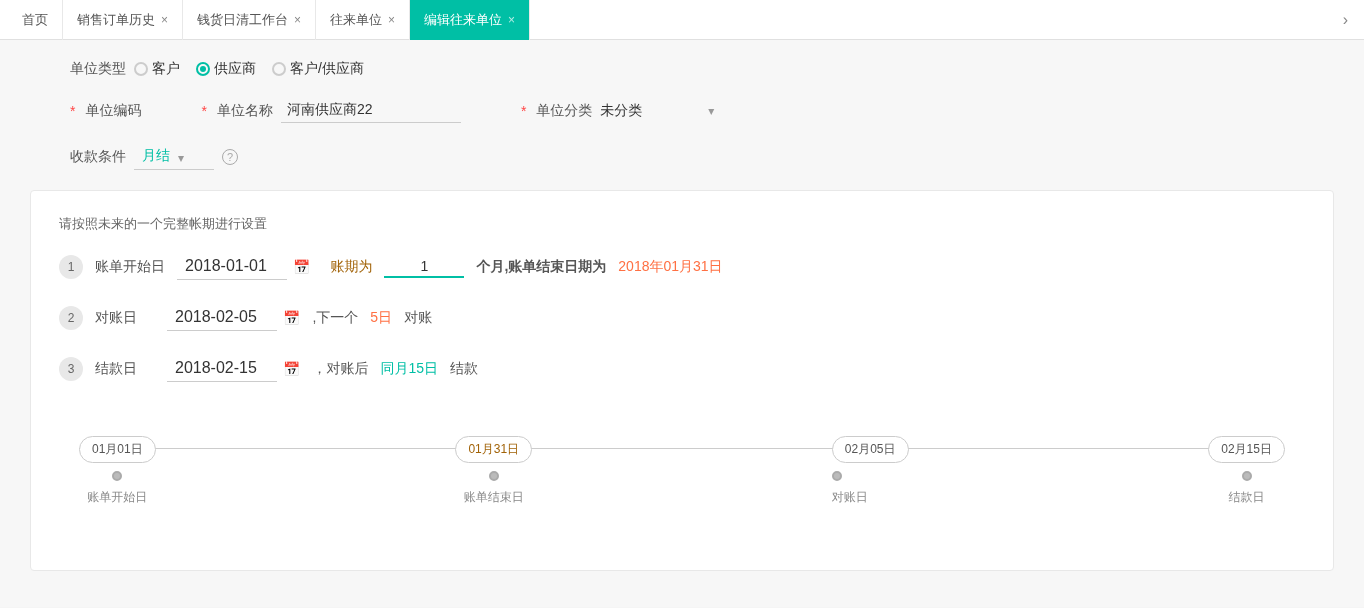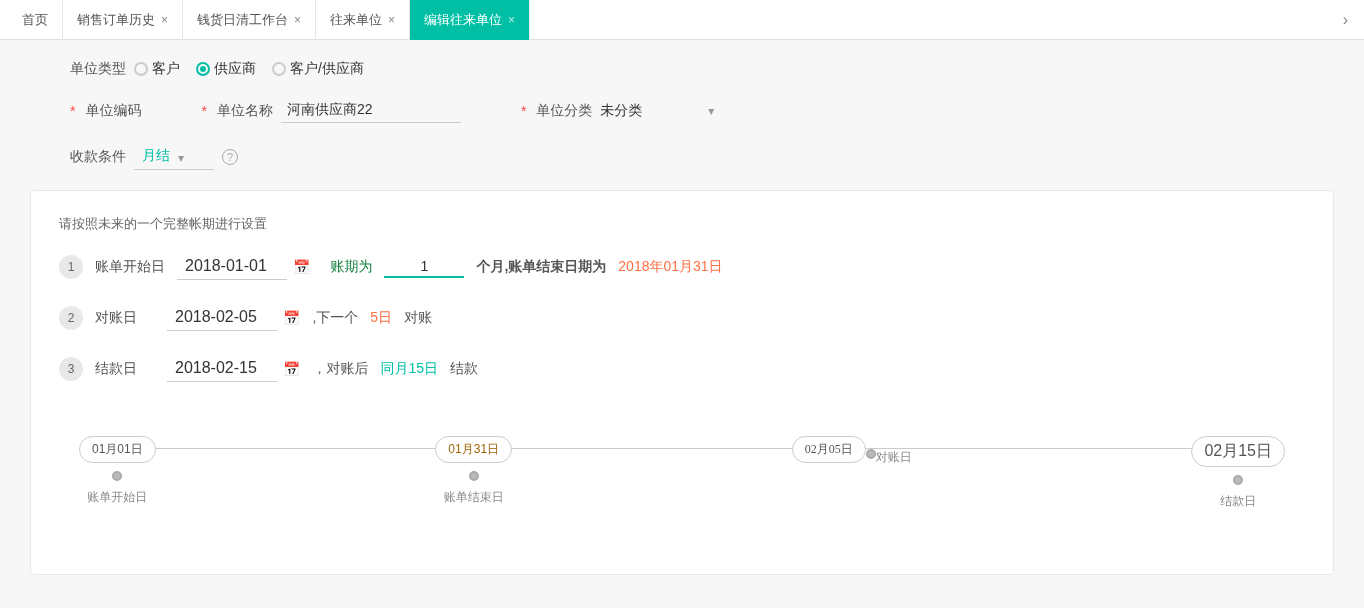--- a/index.html
+++ b/index.html
@@ -208,21 +208,21 @@
   <div class="card">
     <div class="card-subtitle">请按照未来的一个完整帐期进行设置</div>
 
     <div class="setting-row">
       <div class="row-number">1</div>
       <span class="row-label">账单开始日</span>
       <div class="date-field">
         <input type="text" class="date-input" value="2018-01-01" style="">
         <span class="cal-icon">📅</span>
       </div>
-      <span style="margin-left:8px; color:#15803d;">账期为</span>
+      <span style="margin-left:8px; color:#a16207;">账期为</span>
       <input type="text" class="inline-input" value="1" style="">
       <span style="color:#555;font-weight:bold;">个月,账单结束日期为</span>
       <span style="color:#ff7043;">2018年01月31日</span>
     </div>
 
     <div class="setting-row">
       <div class="row-number">2</div>
       <span class="row-label">对账日</span>
       <div class="date-field">
         <input type="text" class="date-input" value="2018-02-05" style="">
@@ -257,28 +257,28 @@
           <div style="width:10px;height:10px;border-radius:50%;background:#bbb;border:2px solid #aaa;"></div>
           <div style="margin-top:8px;font-size:12px;color:#888;white-space:nowrap;">账单开始日</div>
         </div>
 
         <div style="display:flex;flex-direction:column;align-items:center;position:relative;">
           <div style="background:#fff;border:1px solid #ccc;border-radius:20px;padding:4px 12px;font-size:12px;color:#a16207;margin-bottom:8px;white-space:nowrap;">01月31日</div>
           <div style="width:10px;height:10px;border-radius:50%;background:#bbb;border:2px solid #aaa;"></div>
           <div style="margin-top:8px;font-size:12px;color:#888;white-space:nowrap;">账单结束日</div>
         </div>
 
-        <div style="display:flex;flex-direction:row;align-items:center;position:relative;font-family:Liberation Serif, serif;">
+        <div style="display:flex;flex-direction:column;align-items:flex-start;position:relative;">
           <div style="background:#fff;border:1px solid #ccc;border-radius:20px;padding:4px 12px;font-size:12px;color:#555;margin-bottom:8px;white-space:nowrap;">02月05日</div>
           <div style="width:10px;height:10px;border-radius:50%;background:#bbb;border:2px solid #aaa;"></div>
           <div style="margin-top:8px;font-size:12px;color:#888;white-space:nowrap;">对账日</div>
         </div>
 
         <div style="display:flex;flex-direction:column;align-items:center;position:relative;">
-          <div style="background:#fff;border:1px solid #ccc;border-radius:20px;padding:4px 12px;font-size:16px;color:#555;margin-bottom:8px;white-space:nowrap;">02月15日</div>
+          <div style="background:#fff;border:1px solid #ccc;border-radius:20px;padding:4px 12px;font-size:12px;color:#555;margin-bottom:8px;white-space:nowrap;">02月15日</div>
           <div style="width:10px;height:10px;border-radius:50%;background:#bbb;border:2px solid #aaa;"></div>
           <div style="margin-top:8px;font-size:12px;color:#888;white-space:nowrap;">结款日</div>
         </div>
 
       </div>
     </div>
 
   </div>
 
 </div>

